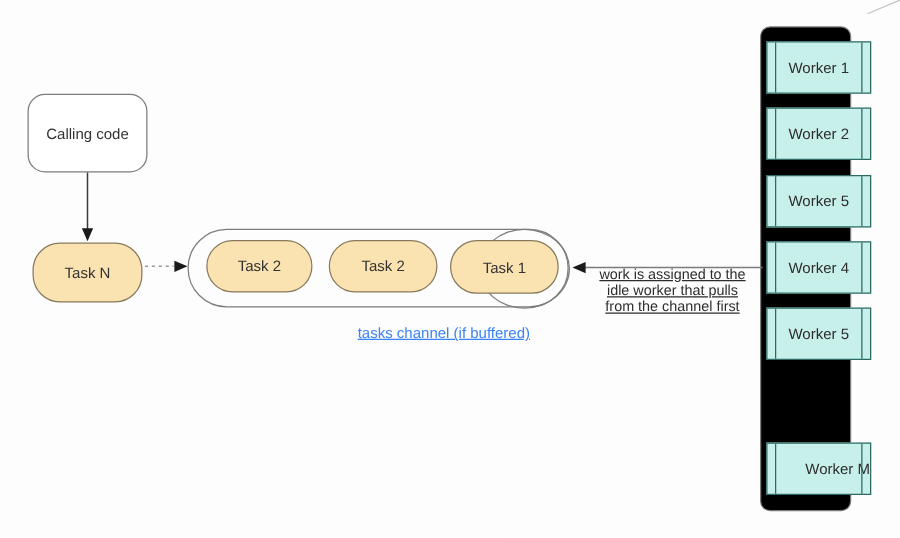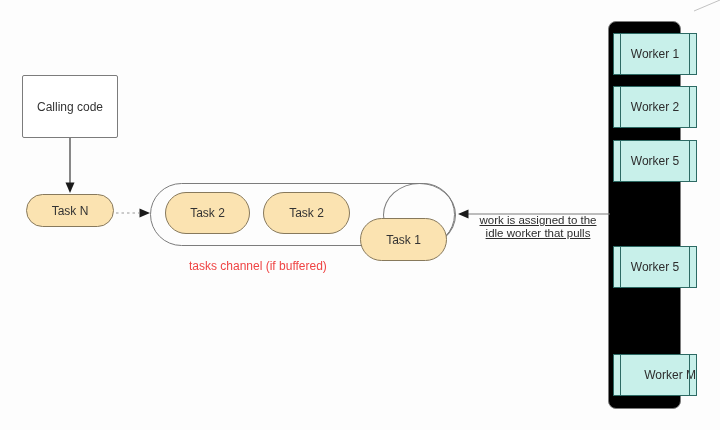--- a/index.html
+++ b/index.html
@@ -28,51 +28,51 @@
     position:absolute;
     display:flex;align-items:center;justify-content:center;
     box-sizing:border-box;
     font-size:12px;
     text-align:center;
     z-index:3;
   }
   .rect{
     background:#fff;
     border:1px solid var(--outline);
-    border-radius:2px;
+    border-radius:14px;
   }
   .calling{left:22px;top:75px;width:96px;height:63px;}
   .stadium{
     background:var(--task-fill);
     border:1px solid var(--task-border);
     border-radius:22px;
   }
-  .task-n{left:26px;top:194px;width:88px;height:33px;align-items:center;}
+  .task-n{left:26px;top:194px;width:88px;height:48px;align-items:center;}
   .channel{
     position:absolute;left:150px;top:183px;width:305px;height:63px;
     box-sizing:border-box;
     border:1px solid var(--outline);
     border-radius:32px;
     background:transparent;
     z-index:1;
   }
   .head-circle{
     position:absolute;left:383px;top:183px;width:73px;height:64px;
     box-sizing:border-box;
     border:1px solid var(--outline);
     border-radius:50%;
     background:transparent;
     z-index:2;
   }
   .t0{left:165px;top:192px;width:85px;height:42px;}
   .t1{left:263px;top:192px;width:87px;height:42px;}
-  .t2{left:360px;top:192px;width:87px;height:43px;margin-top:26px;}
+  .t2{left:360px;top:192px;width:87px;height:43px;}
   .channel-label{
     position:absolute;left:189px;top:259px;width:235px;
-    text-align:left;font-size:12px;color:#ef4444;z-index:4;
+    text-align:right;font-size:12px;color:#3b82f6;z-index:4;text-decoration:underline;
   }
   .annotation{
     position:absolute;left:467px;top:214px;width:142px;
     text-align:center;font-size:11.5px;line-height:13px;color:#2d2d2d;z-index:4;text-decoration:underline;
   }
   .annotation span{display:block;}
   .workers-container{
     position:absolute;left:608px;top:21px;width:73px;height:388px;
     box-sizing:border-box;
     border:1px solid var(--outline);
@@ -141,32 +141,36 @@
   </div>
   <div class="node stadium t2">
     <span>Task 1</span>
   </div>
 
   <div class="channel-label">tasks channel (if buffered)</div>
 
   <div class="annotation">
     <span>work is assigned to the</span>
     <span>idle worker that pulls</span>
+    <span>from the channel first</span>
   </div>
 
   <div class="workers-container">
     <div class="worker w0">
       <span>Worker 1</span>
     </div>
     <div class="worker w1">
       <span>Worker 2</span>
     </div>
     <div class="worker w2">
       <span>Worker 5</span>
     </div>
+    <div class="worker w3">
+      <span>Worker 4</span>
+    </div>
     <div class="worker w4">
       <span>Worker 5</span>
     </div>
     <div class="worker w6">
       <span>Worker M</span>
     </div>
   </div>
 
 </div>
 

